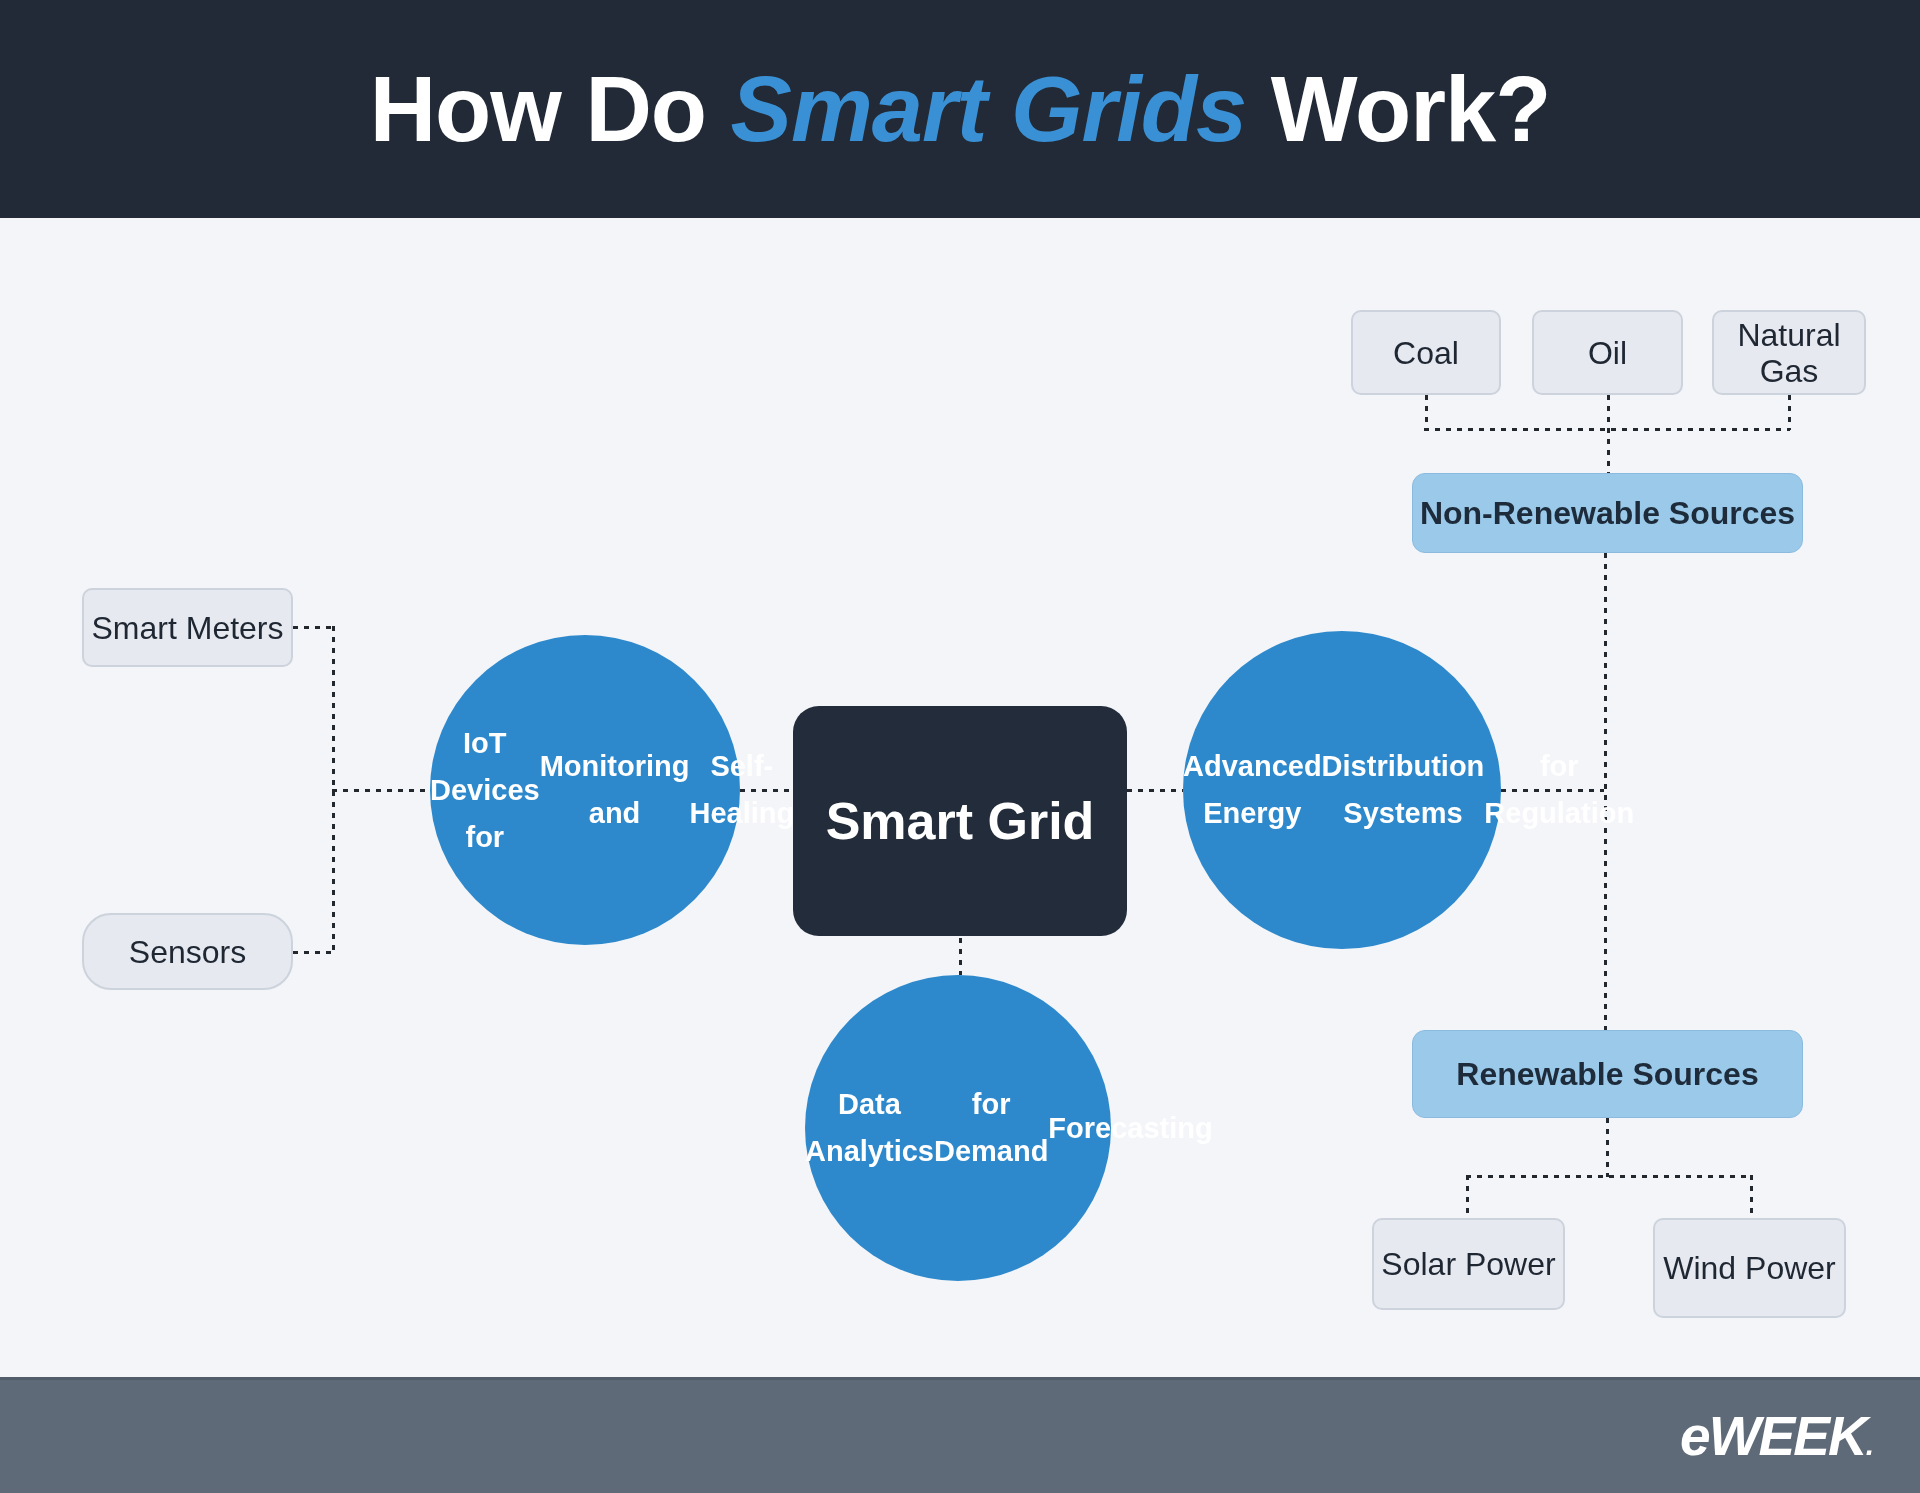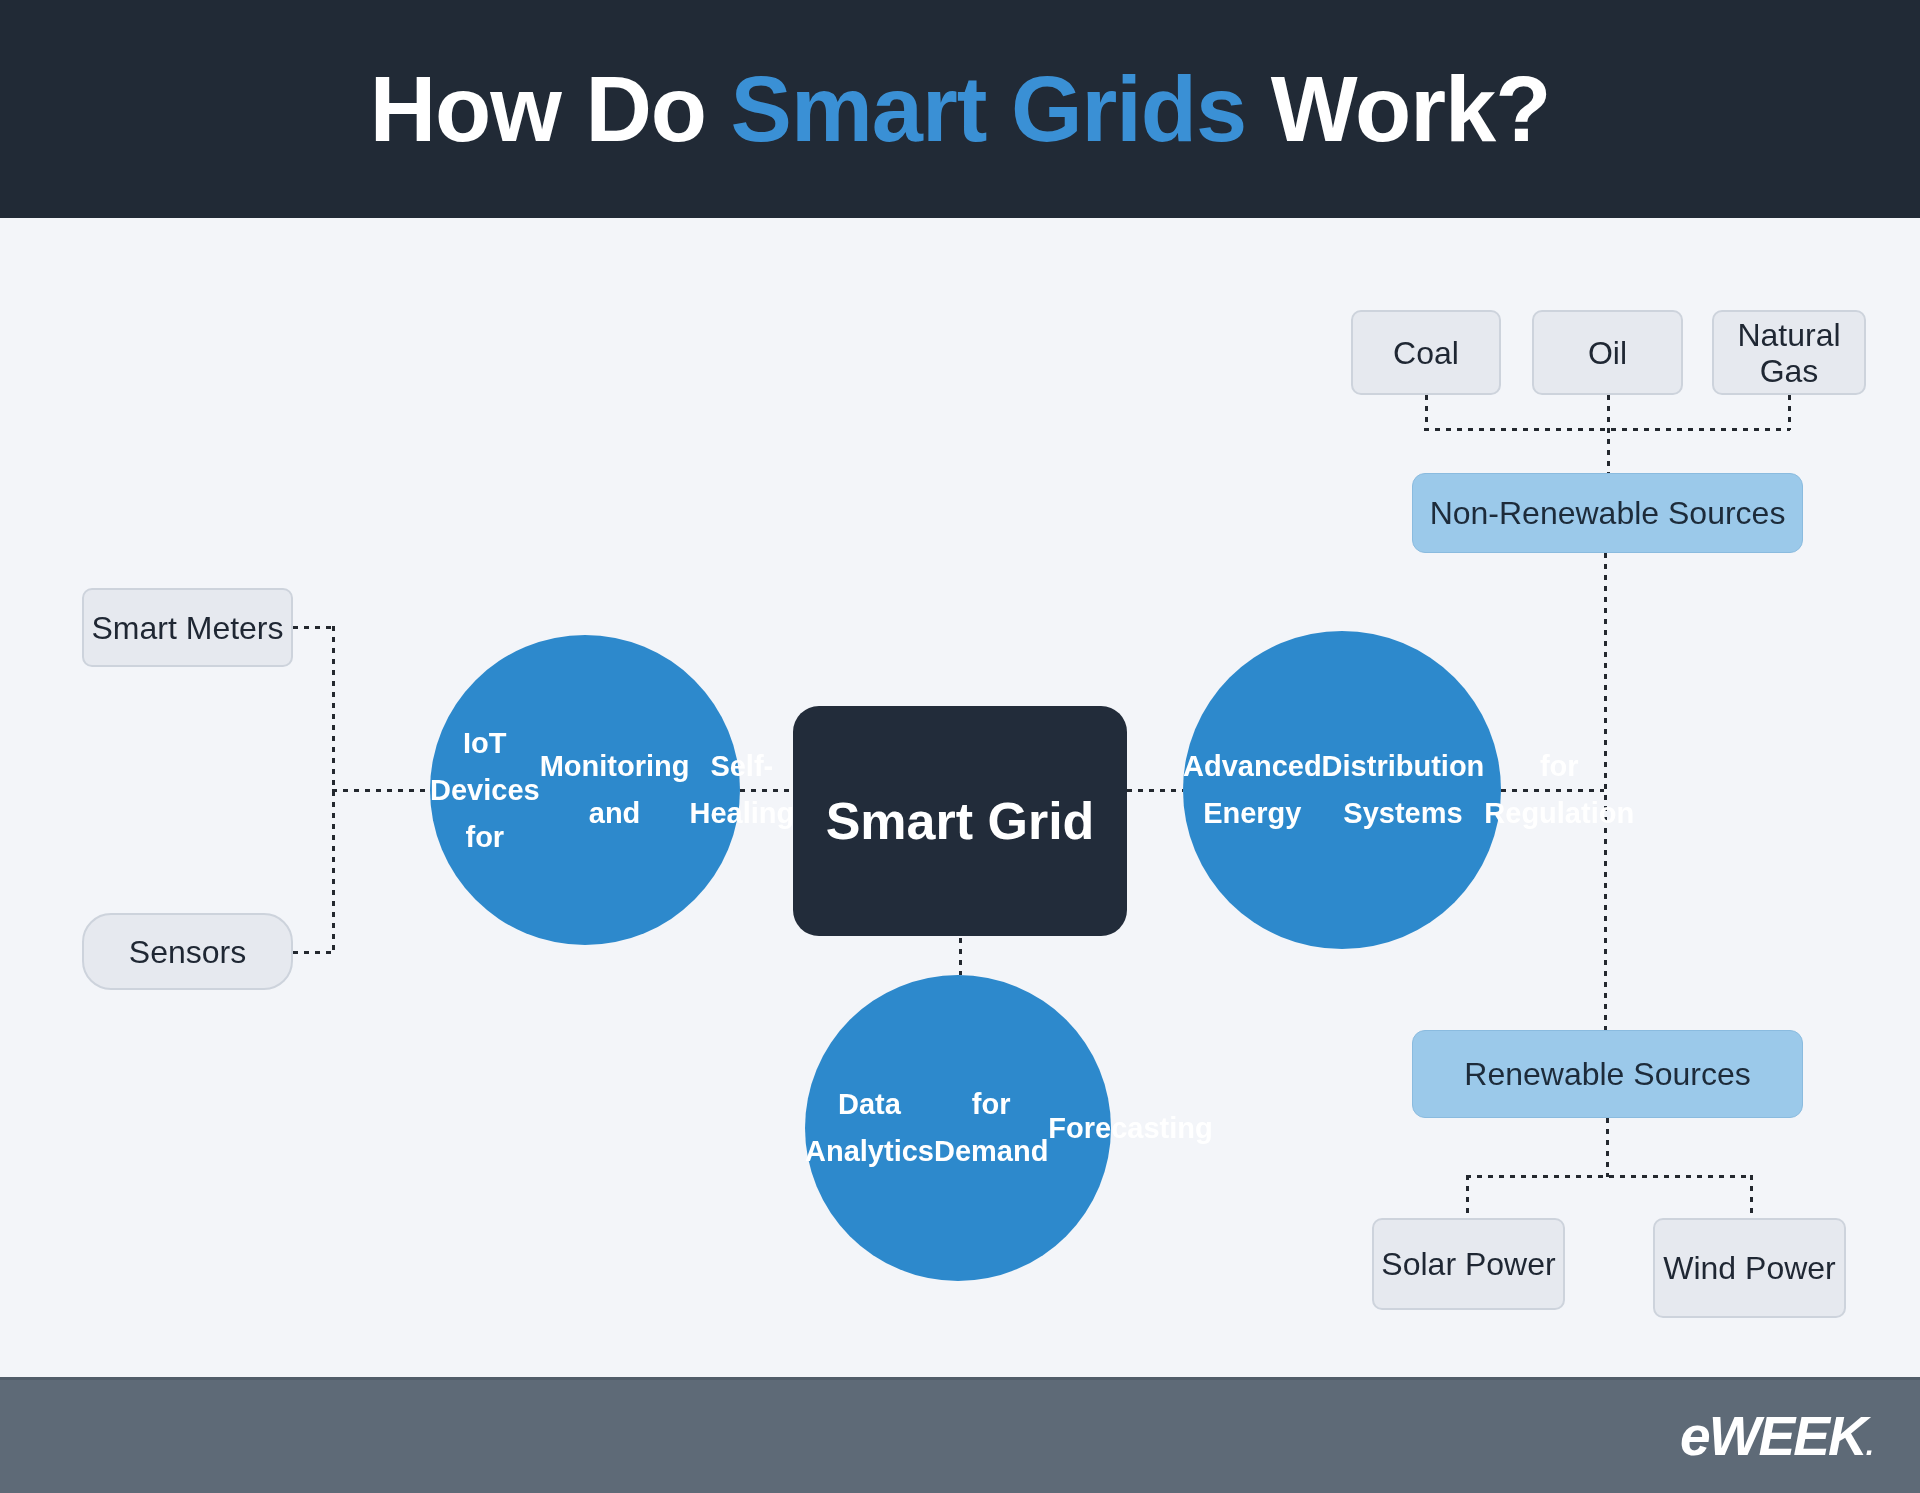--- a/index.html
+++ b/index.html
@@ -24,21 +24,21 @@
   
   .hdr{
     position:absolute;left:0;top:0;width:1920px;height:218px;
     background:var(--header-bg);
     display:flex;align-items:center;justify-content:center;
   }
   .title{
     color:#ffffff;font-size:92px;font-weight:800;letter-spacing:-1px;
     white-space:nowrap;
   }
-  .title .accent{color:var(--accent);}
+  .title .accent{color:var(--accent);font-style:italic;}
   
   .ftr{
     position:absolute;left:0;top:1377px;width:1920px;height:116px;
     background:var(--footer-bg);border-top:3px solid #515d6a;
     display:flex;align-items:center;justify-content:flex-end;
   }
   .logo{
     color:#ffffff;font-size:55px;font-weight:800;font-style:italic;
     letter-spacing:-2px;margin-right:46px;line-height:1;text-align:center;
   }
@@ -47,21 +47,21 @@
   .node{
     position:absolute;display:flex;align-items:center;justify-content:center;
     text-align:center;color:var(--ink);font-size:32px;line-height:36px;
   }
   .gray{
     background:var(--node-gray);border:2px solid var(--node-gray-border);
     border-radius:10px;
   }
   .blue-label{
     background:var(--light-blue);border:1px solid var(--light-blue-border);
-    border-radius:13px;color:#1d2b3a;
+    border-radius:13px;color:#1d2b3a;font-weight:bold;
   }
   .circle{
     position:absolute;border-radius:50%;background:var(--circle-blue);
     color:#ffffff;display:flex;flex-direction:row;align-items:center;
     justify-content:flex-start;text-align:center;
     font-size:29px;font-weight:600;line-height:47px;
   }
   .smartgrid{
     position:absolute;left:793px;top:675px;width:334px;height:230px;
     background:#222c3a;border-radius:26px;color:#ffffff;

